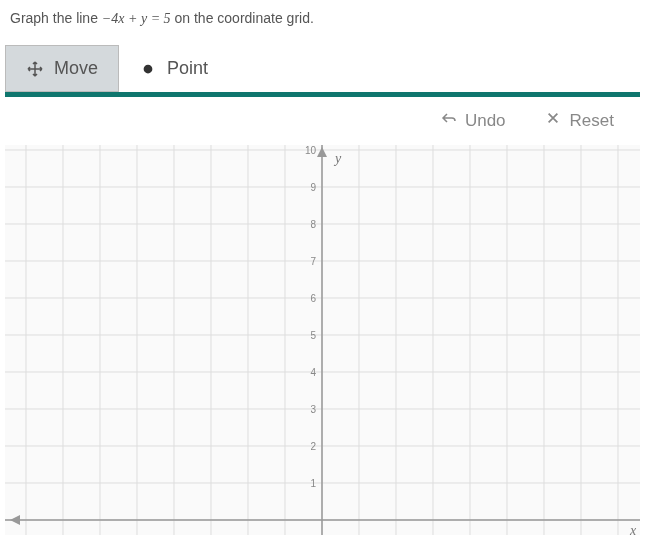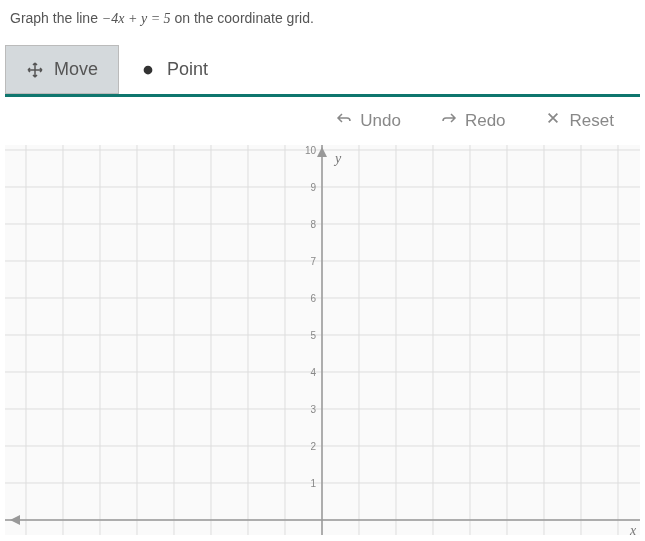--- a/index.html
+++ b/index.html
@@ -18,21 +18,21 @@
       padding-left: 5px;
     }
     .instruction .math {
       font-family: 'Times New Roman', serif;
       font-style: italic;
     }
     .toolbar-row {
       display: flex;
       align-items: stretch;
       height: 52px;
-      border-bottom: 3px solid #0f766e;
+      border-bottom: 5px solid #0f766e;
     }
     .tool-btn {
       display: flex;
       align-items: center;
       justify-content: center;
       gap: 10px;
       padding: 0 20px;
       font-size: 18px;
       color: #555;
       border: none;
@@ -127,28 +127,20 @@
 </div>
 
 <div class="action-row">
   <button class="action-btn">
     <span class="icon">
       <svg viewBox="0 0 16 16" width="16" height="16" fill="none" stroke="#888" stroke-width="1.5">
         <path d="M6 3 L2 7 L6 11 M2 7 L11 7 C13 7 14 8 14 10"></path>
       </svg>
     </span>
     <span>Undo</span>
-  </button>
-  <button class="action-btn">
-    <span class="icon">
-      <svg viewBox="0 0 16 16" width="16" height="16" fill="none" stroke="#888" stroke-width="1.5">
-        <path d="M10 3 L14 7 L10 11 M14 7 L5 7 C3 7 2 8 2 10"></path>
-      </svg>
-    </span>
-    <span>Redo</span>
   </button>
   <button class="action-btn">
     <span class="icon">
       <svg viewBox="0 0 16 16" width="14" height="14" fill="none" stroke="#888" stroke-width="2">
         <path d="M3 3 L13 13 M13 3 L3 13"></path>
       </svg>
     </span>
     <span>Reset</span>
   </button>
 </div>

